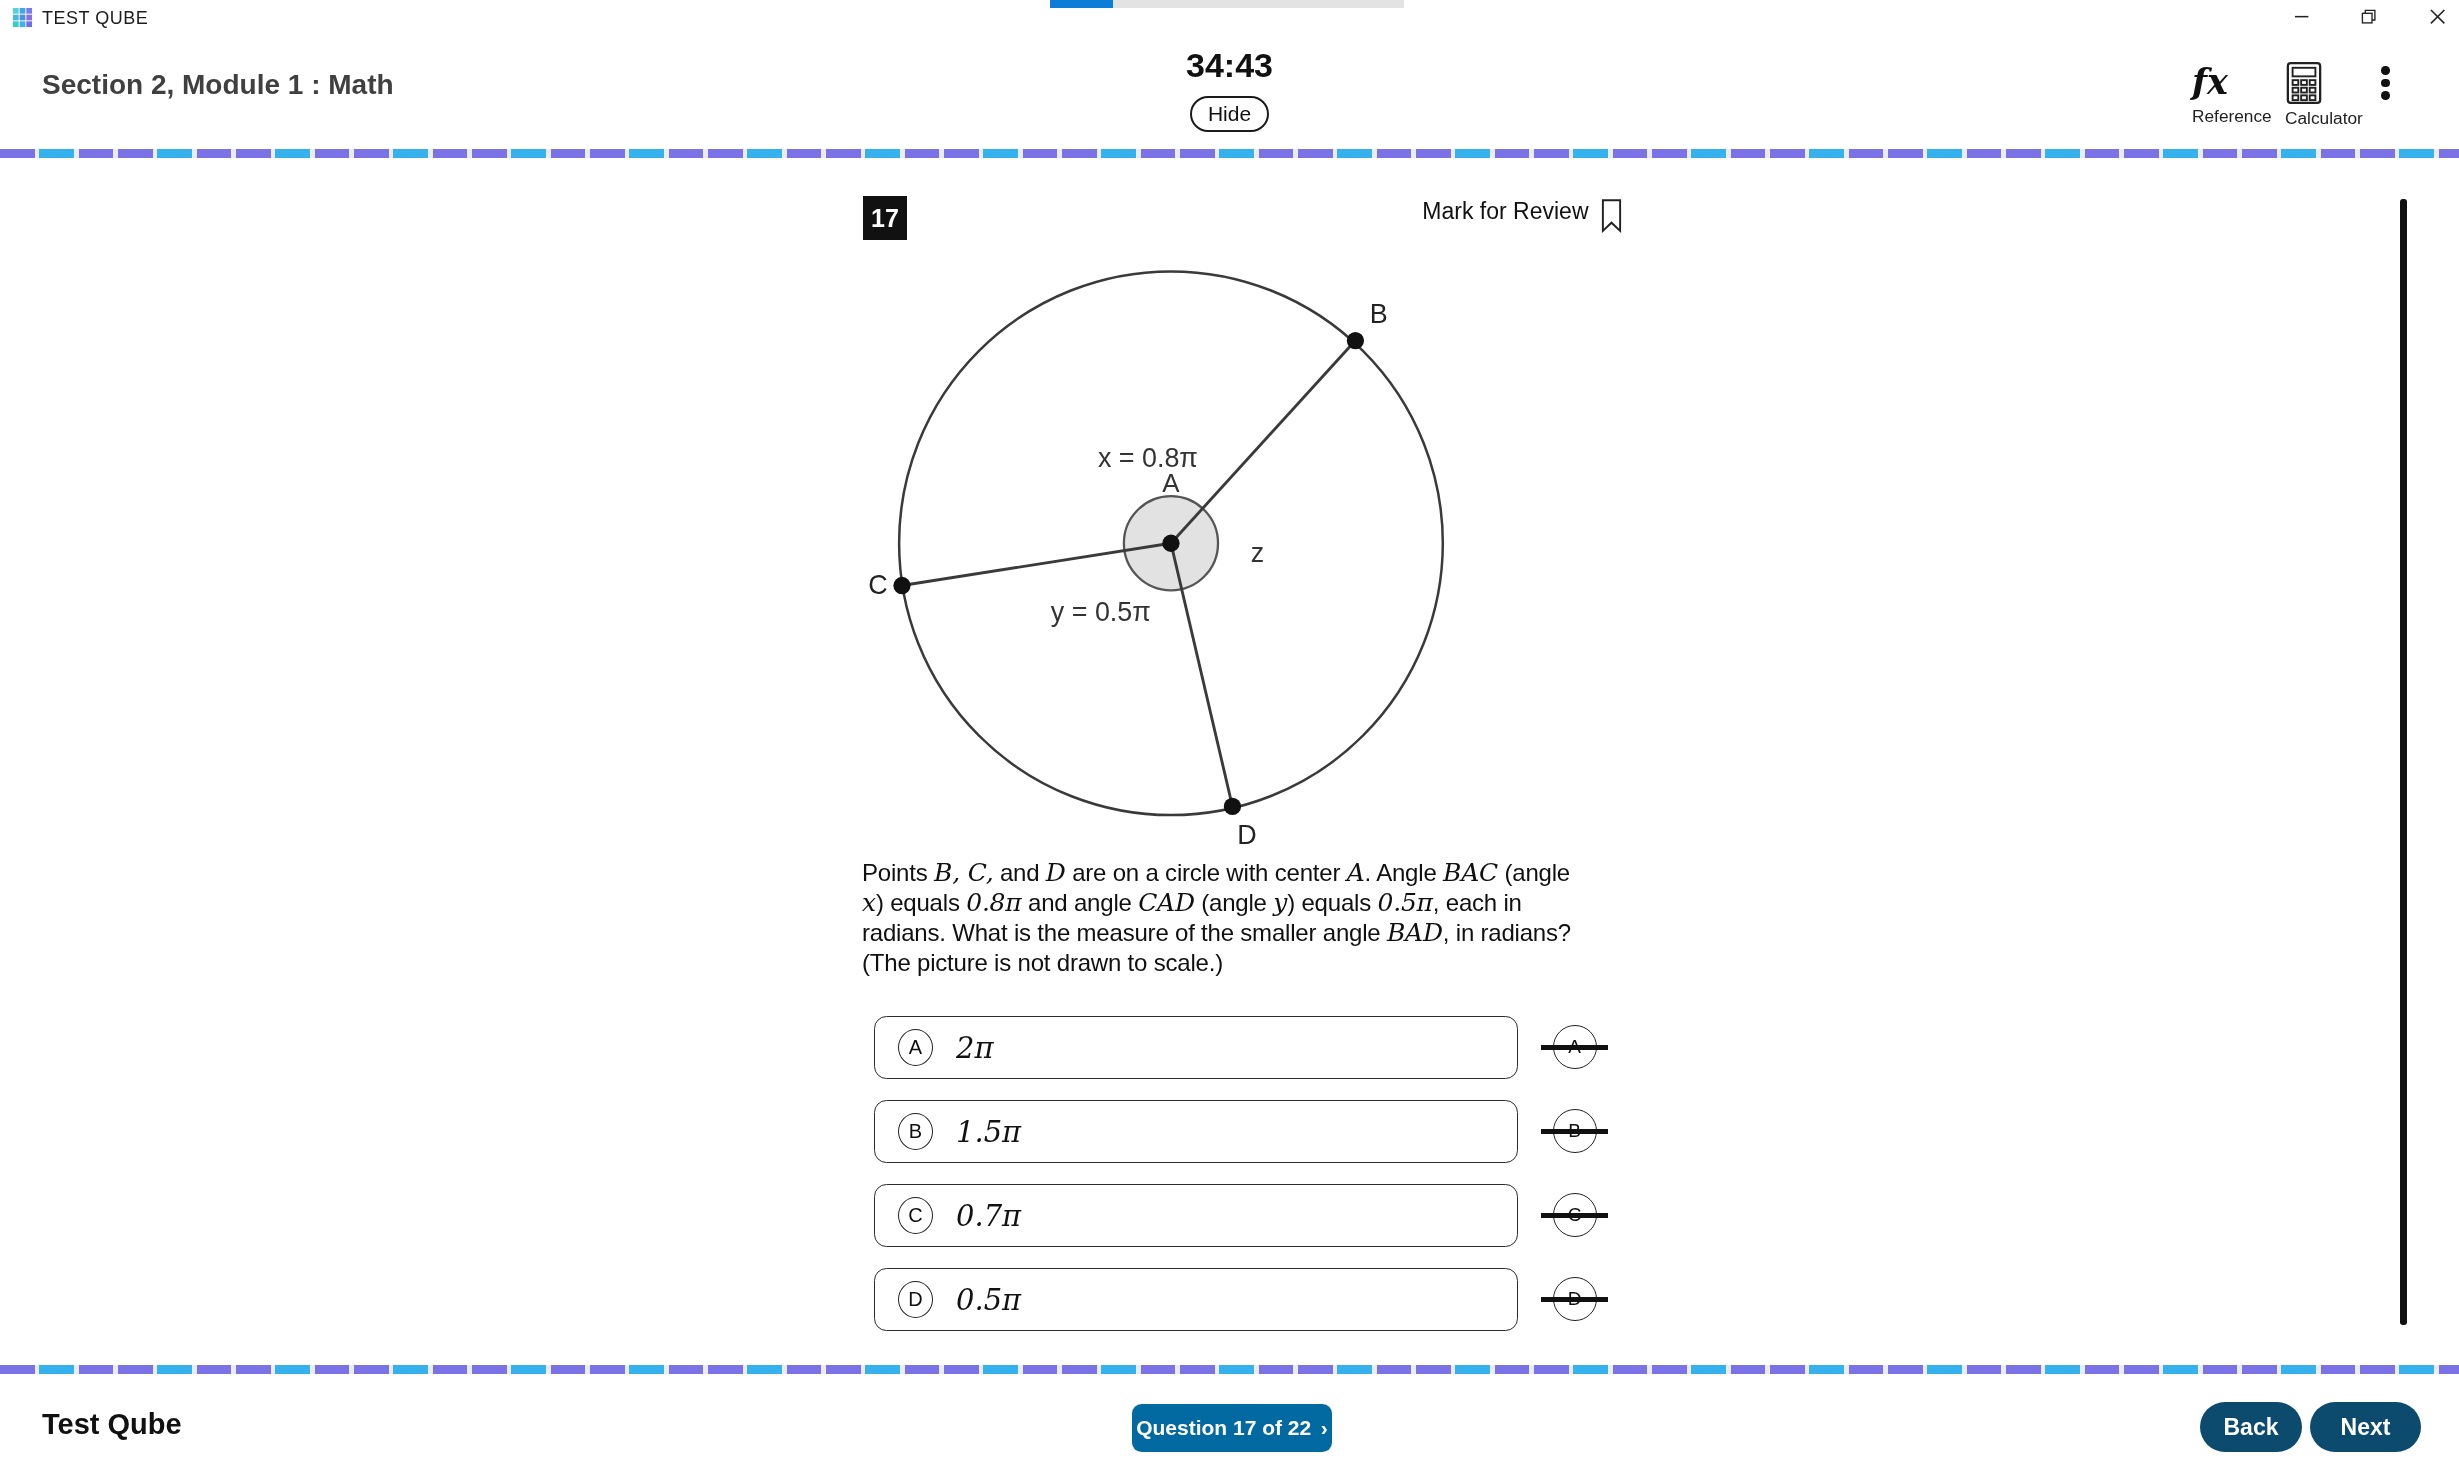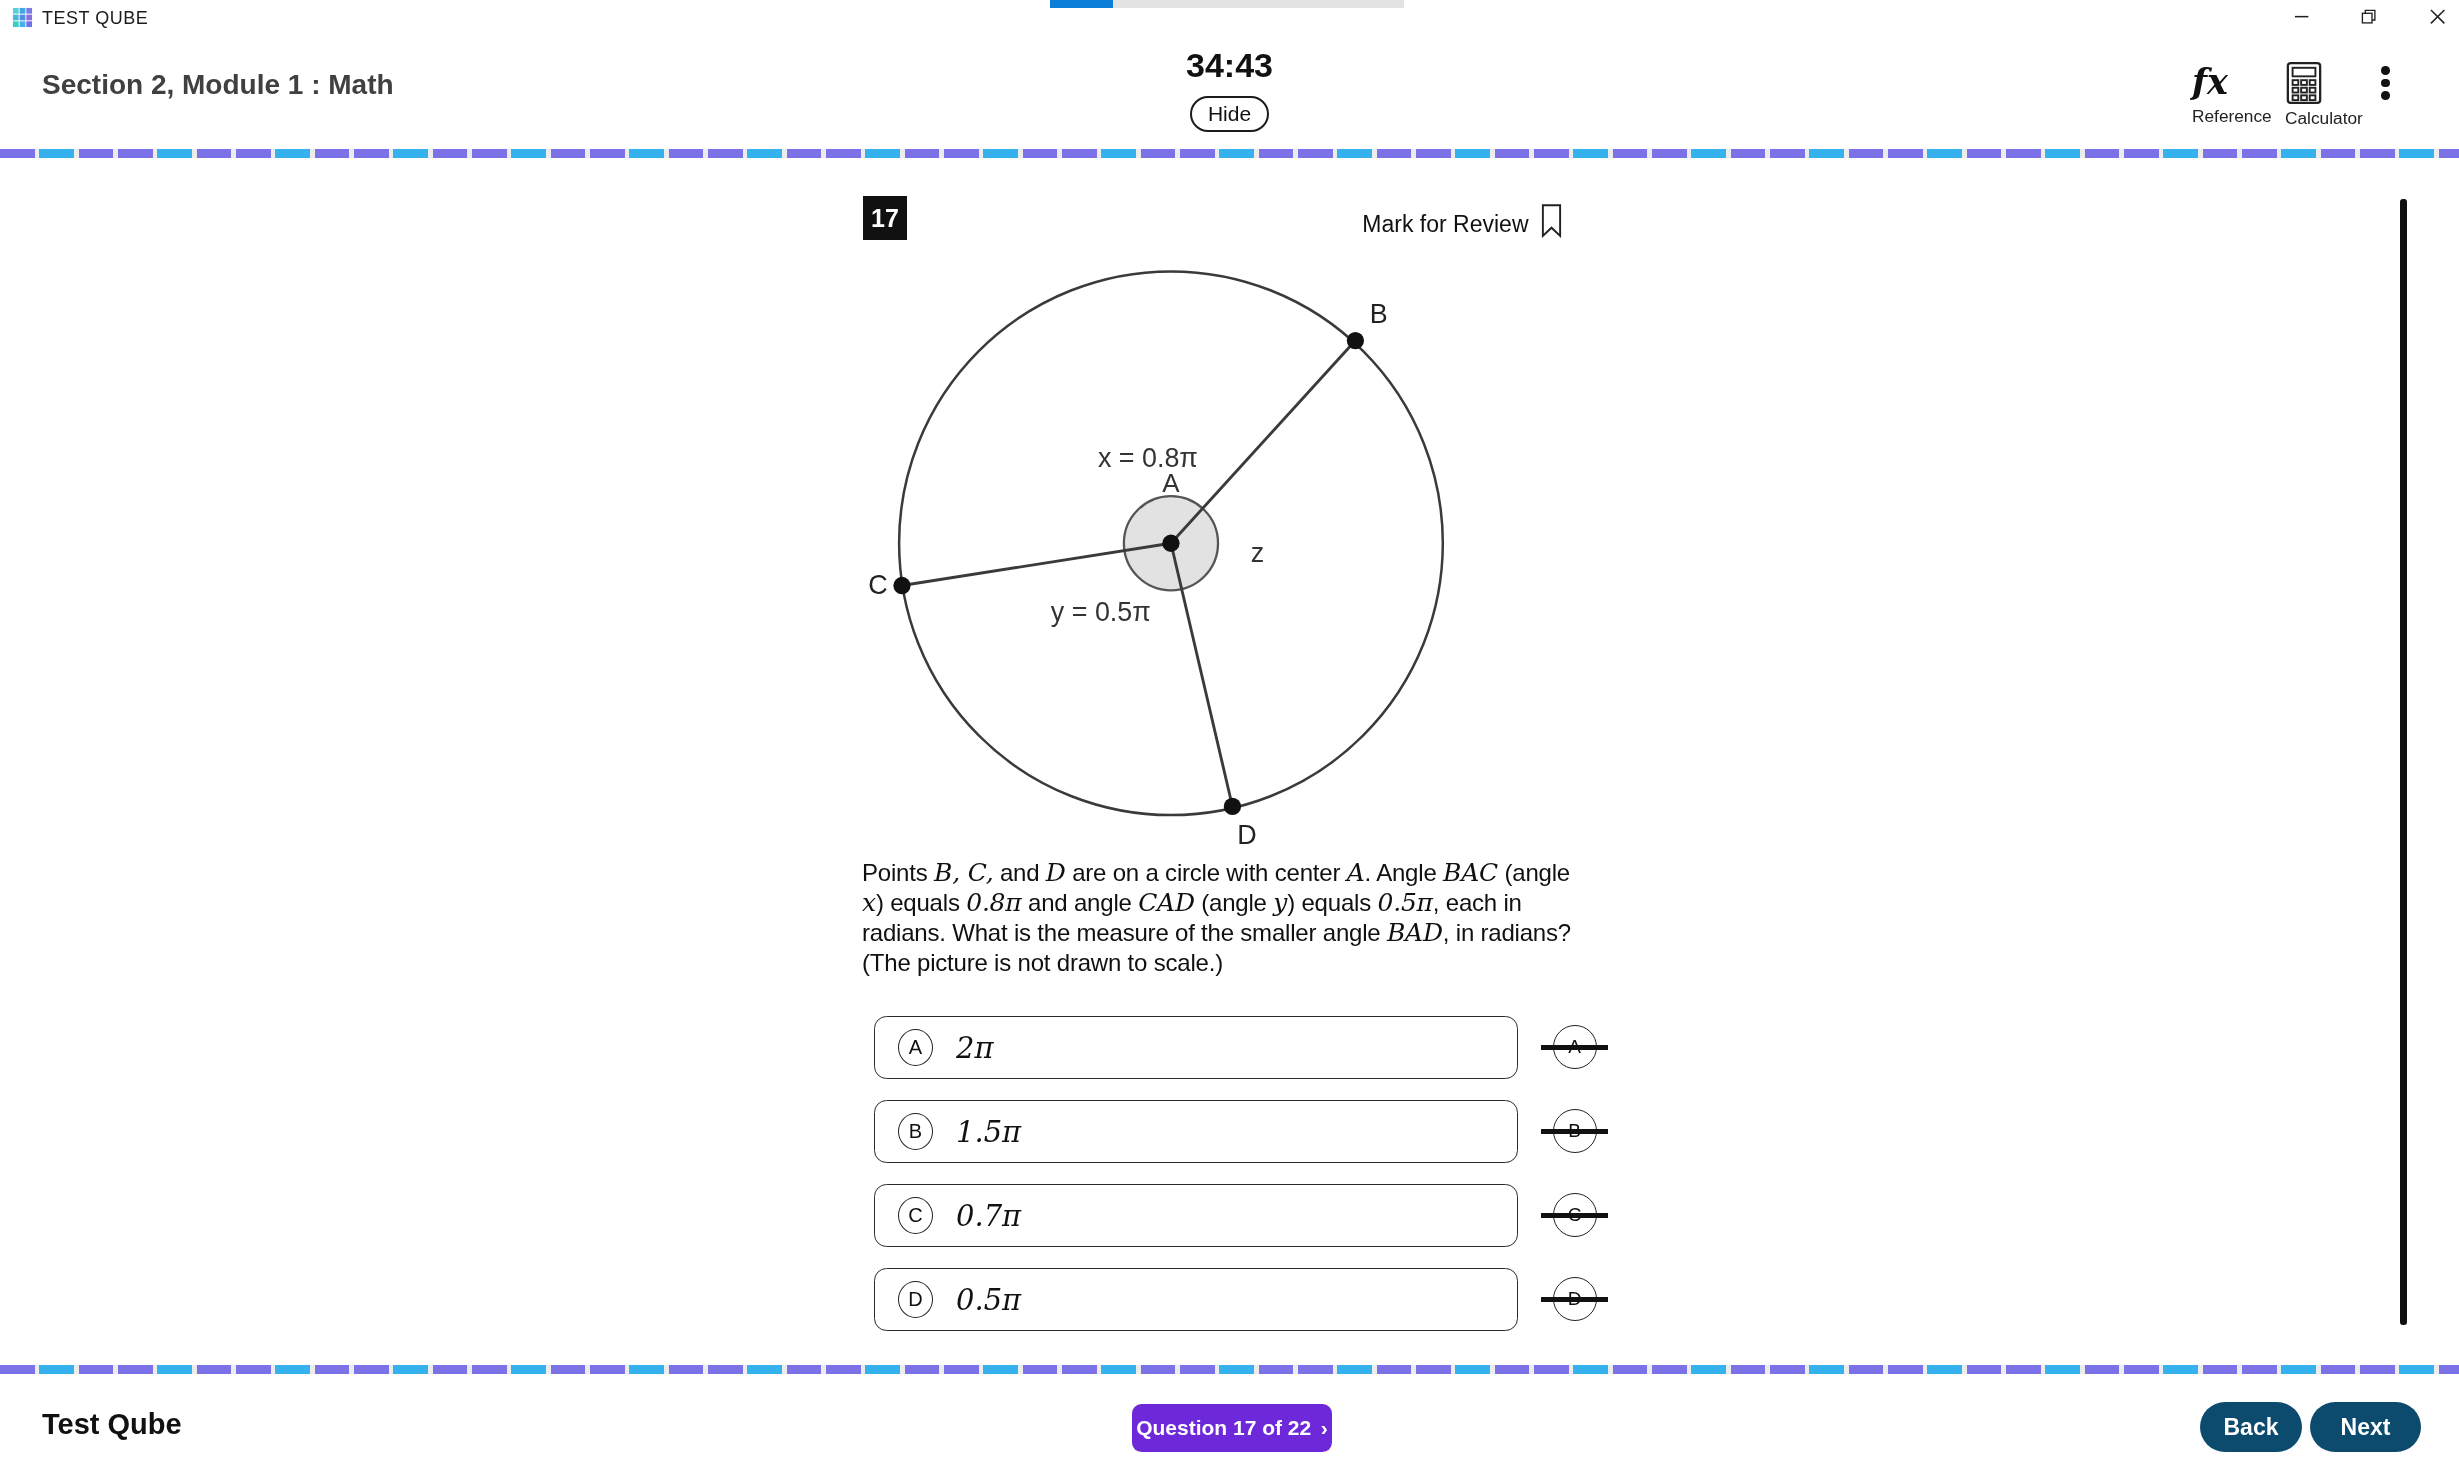--- a/index.html
+++ b/index.html
@@ -36,21 +36,21 @@
     background:repeating-linear-gradient(90deg,
       #7b72e8 0px, #7b72e8 35px, #ececec 35px, #ececec 39px,
       #35b1ee 39px, #35b1ee 74px, #ececec 74px, #ececec 79px,
       #7b72e8 79px, #7b72e8 113px, #ececec 113px, #ececec 118px); }
   #divider-top { left:0; top:149px; }
   #divider-bottom { left:0; top:1365px; }
 
   
   #q-badge { left:863px; top:196px; width:44px; height:44px; background:#111; color:#fff;
              display:flex; align-items:center; justify-content:center; font-size:25px; font-weight:bold; }
-  #mark-review { left:1332px; top:198px; width:231px; height:40px; display:flex; align-items:flex-end;
+  #mark-review { left:1392px; top:198px; width:231px; height:40px; display:flex; align-items:flex-start;
                  justify-content:flex-end; gap:11.5px; cursor:pointer; }
   #mark-review-label { font-size:23px; color:#111; }
 
   
   #diagram { left:853px; top:250px; }
 
   
   #q-text { left:862px; top:858px; width:725px; font-size:24px; line-height:30px;
             letter-spacing:-0.2px; color:#101010; }
   #q-text .m { font-family:"DejaVu Serif", serif; font-style:italic; font-size:25px; }
@@ -67,21 +67,21 @@
   .strike-circle { position:absolute; left:11.5px; top:4.8px; width:44px; height:44px; border:1.9px solid #222;
                    border-radius:50%; display:flex; align-items:center; justify-content:center;
                    font-size:19px; color:#111; background:#fff; }
   .strike-line { position:absolute; left:0; top:24px; width:67px; height:5.8px; background:#111; }
 
   
   #scrollbar-thumb { left:2400px; top:199px; width:6.7px; height:1126px; background:#101010; border-radius:2.9px; }
 
   
   #footer-brand { left:42px; top:1408px; font-size:29px; font-weight:bold; color:#111; }
-  #pager-btn { left:1132px; top:1404px; width:200px; height:48px; background:#6d28d9; color:#fff;
+  #pager-btn { left:1132px; top:1404px; width:200px; height:48px; background:#0369a1; color:#fff;
                border-radius:9.6px; display:flex; align-items:center; justify-content:center; gap:9.6px;
                font-size:21px; font-weight:bold; cursor:pointer; }
   .nav-btn { top:1402px; height:50px; background:#0c4a6e; color:#fff; border-radius:25px;
              display:flex; align-items:center; justify-content:center; font-size:23px; font-weight:bold; cursor:pointer; }
   #back-btn { left:2200px; width:102px; }
   #next-btn { left:2310px; width:111px; }
 </style>
 </head>
 <body>
 

